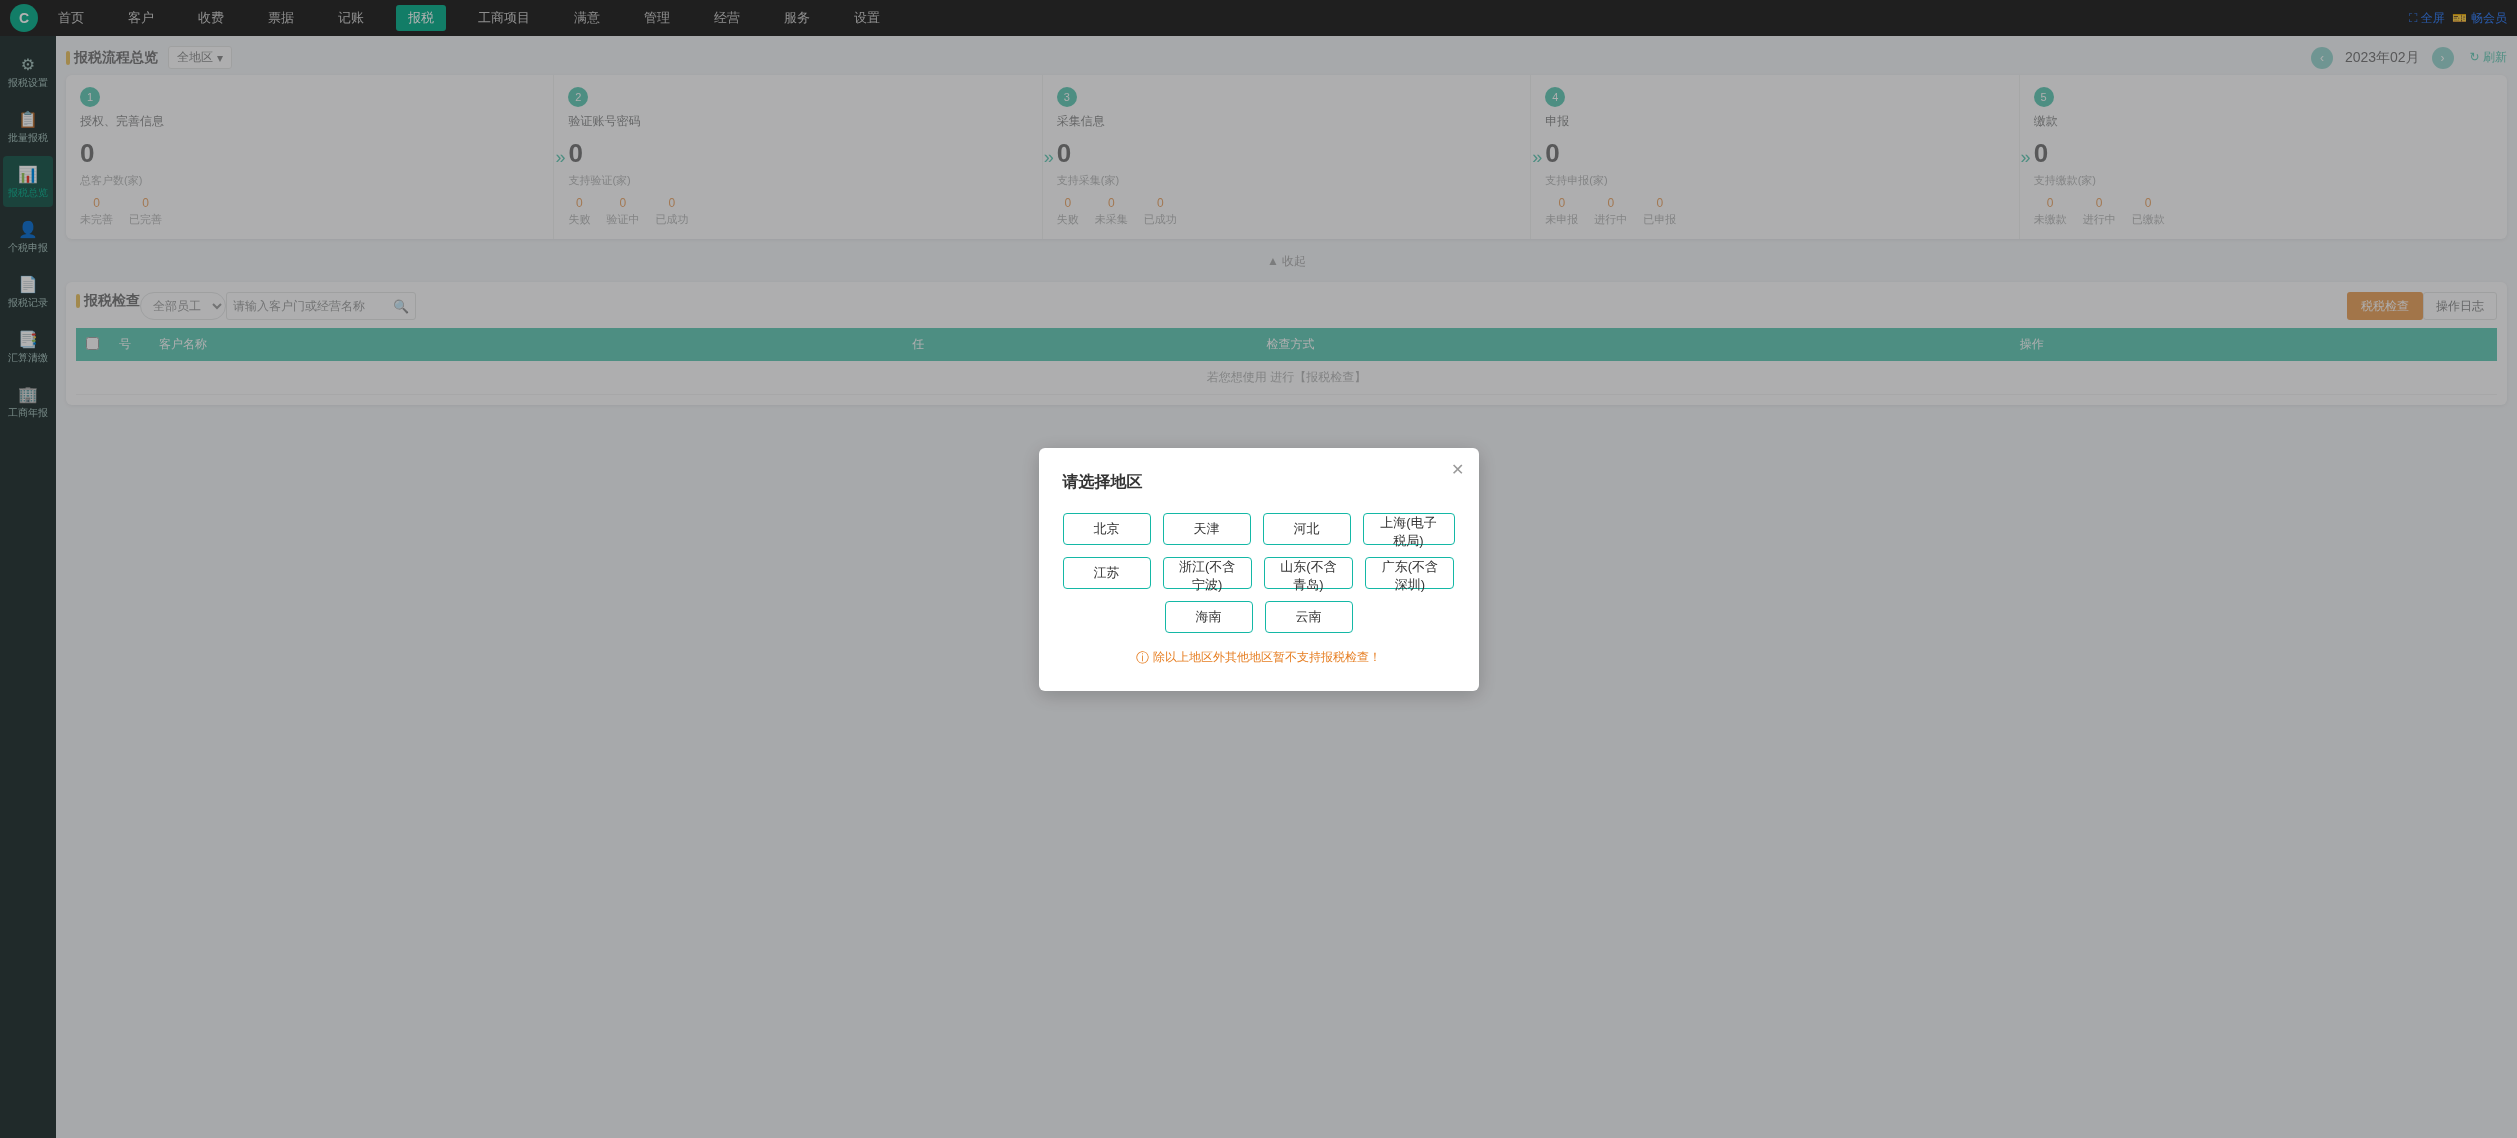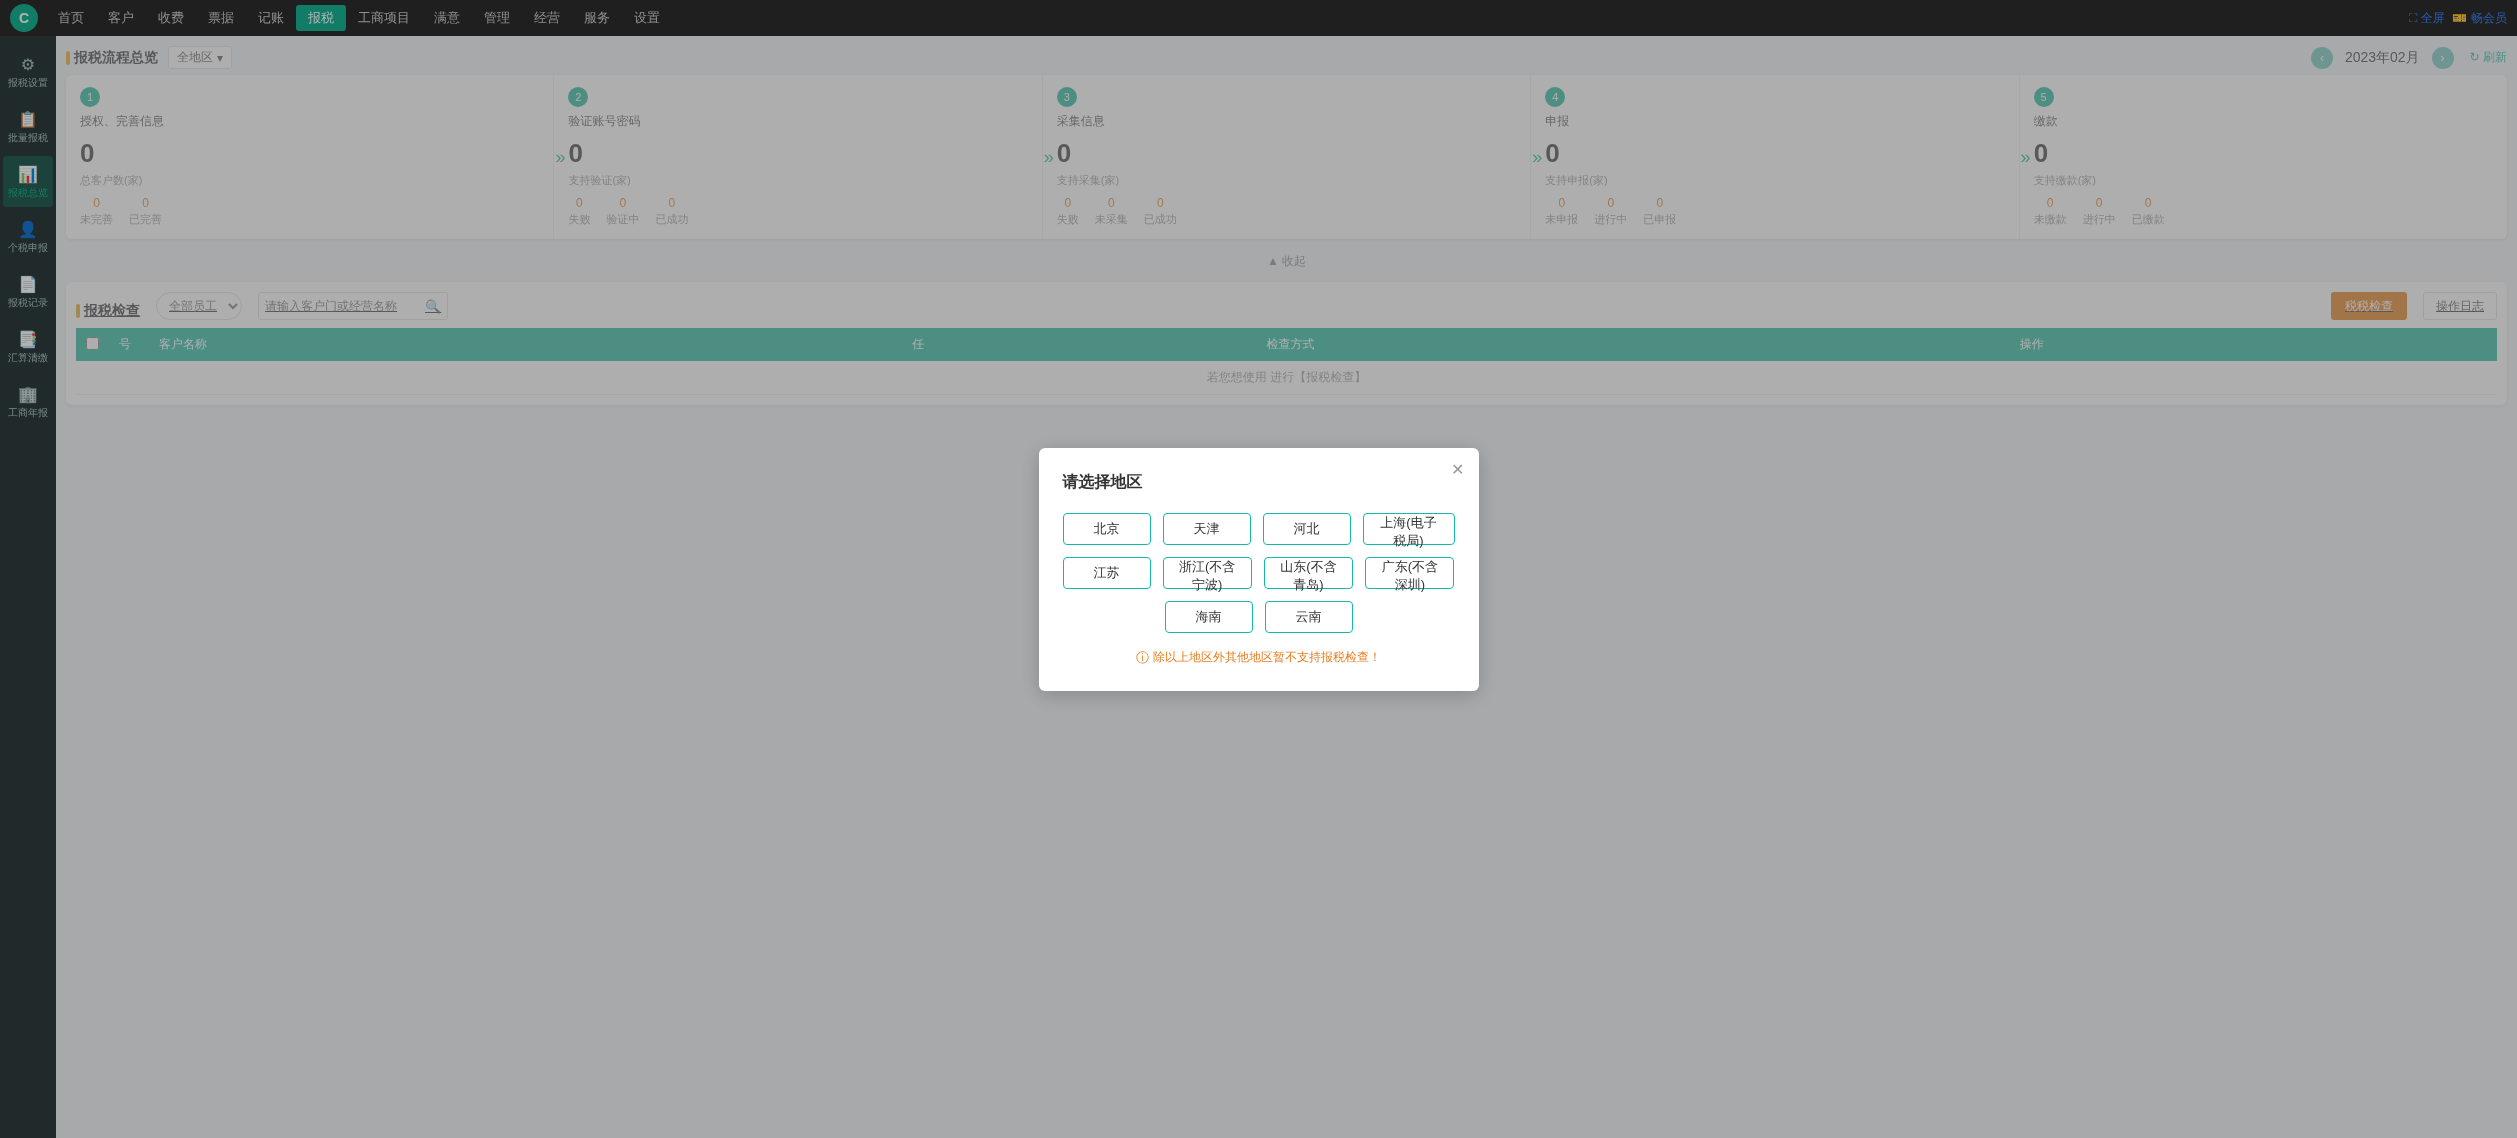--- a/index.html
+++ b/index.html
@@ -15,21 +15,21 @@
     }
     .top-nav-logo {
       width: 28px; height: 28px;
       background: #1ab394;
       border-radius: 50%;
       display: flex; align-items: center; justify-content: center;
       color: white; font-size: 14px; font-weight: bold;
       margin-right: 8px;
     }
     .top-nav-items {
-      display: flex; gap: 0; flex: 1;
+      display: flex; gap: 20px; flex: 1;
     }
     .top-nav-item {
       color: #ccc; padding: 4px 12px; cursor: pointer; border-radius: 3px;
       font-size: 13px;
     }
     .top-nav-item.active {
       background: #1ab394; color: white;
     }
     .top-nav-right {
       display: flex; align-items: center; gap: 8px; color: #3b82f6; font-size: 12px;
@@ -132,21 +132,21 @@
     }
 
     
     .collapse-bar {
       text-align: center; padding: 4px 0; cursor: pointer;
       color: #888; font-size: 12px; margin-bottom: 8px;
     }
 
     
     .tax-check-header {
-      display: flex; align-items: flex-end; gap: 16px; margin-bottom: 8px; text-decoration: underline;
+      display: flex; align-items: flex-start; gap: 0; margin-bottom: 8px;
     }
     .filter-select {
       height: 28px; border: 1px solid #ddd; border-radius: 14px;
       padding: 0 8px; font-size: 12px; color: #737373; background: white;
       cursor: pointer;
     }
     .search-input-wrap {
       display: flex; align-items: center;
       border: 1px solid #ddd; border-radius: 3px; background: white;
       height: 28px; padding: 0 6px;

